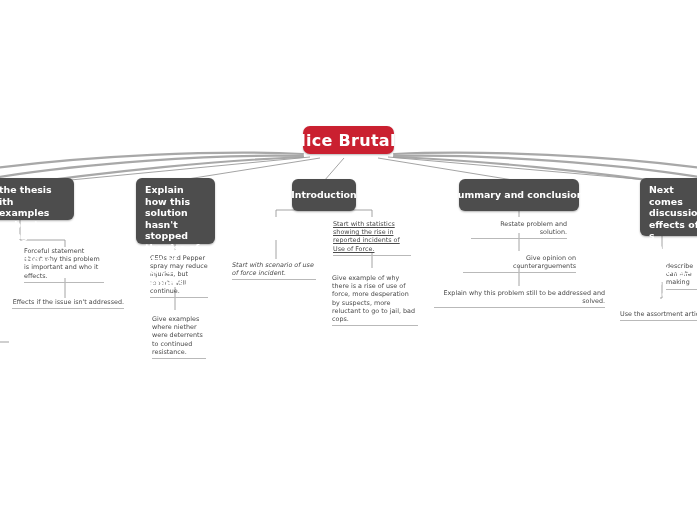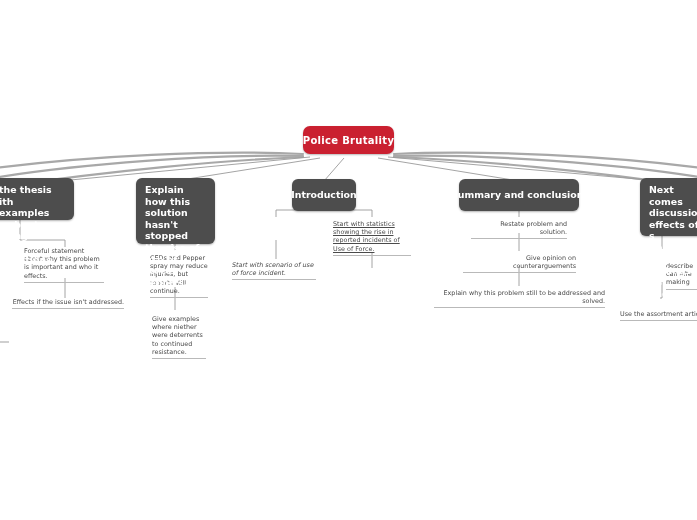--- a/index.html
+++ b/index.html
@@ -32,21 +32,21 @@
     height: 520px;
     pointer-events: none;
   }
 
   
   .root-node {
     position: absolute;
     background: #ca2030;
     color: #ffffff;
     font-weight: bold;
-    font-size: 10px;
+    font-size: 16px;
     letter-spacing: 0.3px;
     border-radius: 7px;
     display: flex;
     align-items: center;
     justify-content: center;
     box-shadow: 0 1px 2px rgba(0,0,0,0.28);
     z-index: 6;
     white-space: nowrap;
   }
 
@@ -181,20 +181,21 @@
 
   <div class="leaf-node" style="left:150px; top:254px; width:58px;">CEDs and Pepper spray may reduce injuries, but reports still continue.</div>
 
   <div class="leaf-node" style="left:152px; top:315px; width:54px;">Give examples where niether were deterrents to continued resistance.</div>
 
 
   <div class="leaf-node" style="left:232px; top:261px; width:84px;font-style:italic;">Start with scenario of use of force incident.</div>
 
   <div class="leaf-node" style="left:333px; top:220px; width:78px;text-decoration:underline;">Start with statistics showing the rise in reported incidents of Use of Force.</div>
 
+  <div class="leaf-node" style="left:332px; top:274px; width:86px;">Give example of why there is a rise of use of force, more desperation by suspects, more reluctant to go to jail, bad cops.</div>
 
   <div class="leaf-node center-text" style="left:471px; top:220px; width:96px;">Restate problem and solution.</div>
 
   <div class="leaf-node center-text" style="left:463px; top:254px; width:113px;">Give opinion on counterarguements</div>
 
   <div class="leaf-node center-text" style="left:434px; top:289px; width:171px;">Explain why this problem still to be addressed and solved.</div>
 
   <div class="leaf-node" style="left:666px; top:262px; width:50px;">
     <span style="white-space:pre-line;">describe
 can affe

